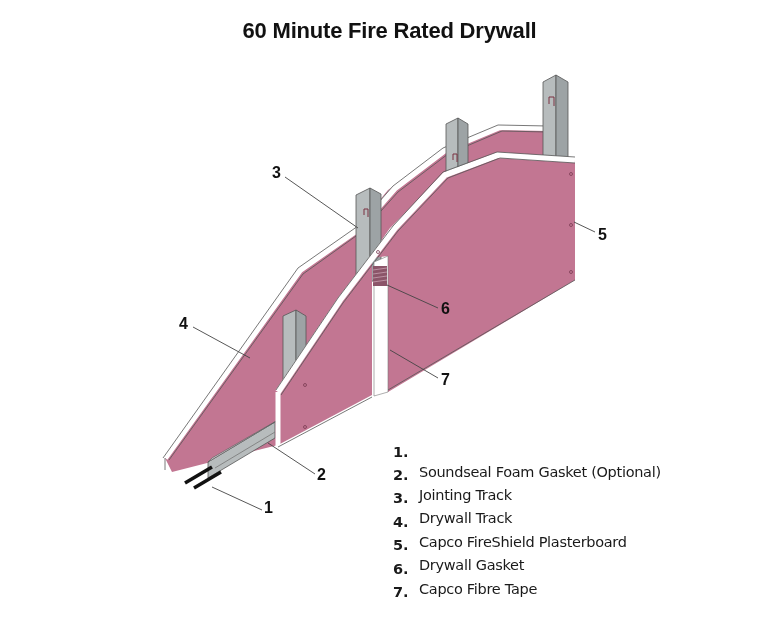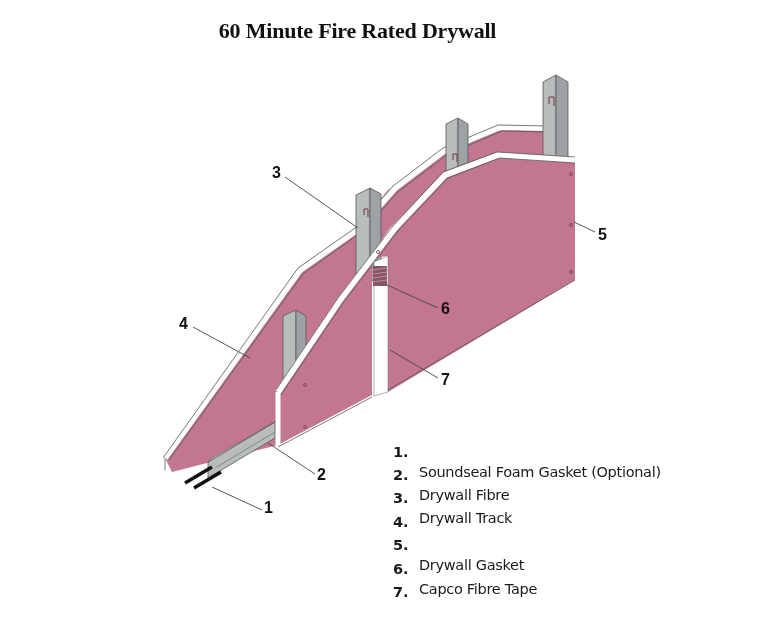--- a/index.html
+++ b/index.html
@@ -1,20 +1,20 @@
 <!DOCTYPE html>
 <html><head>
   <meta charset="utf-8">
   <style>
     html, body { margin: 0; padding: 0; background: #ffffff; }
     body { width: 768px; height: 617px; position: relative; overflow: hidden; font-family: "DejaVu Sans", "Liberation Sans", sans-serif; }
     .title {
       position: absolute; left: 0; top: 18px; width: 715px; text-align: center;
-      font-family: Liberation Serif, serif;
-      font-weight: bold; font-size: 22px; color: #111111; letter-spacing: -0.2px;
+      font-family: Liberation Sans, sans-serif;
+      font-weight: bold; font-size: 22px; color: #111111; letter-spacing: -0.2px; padding-left: 32px;
     }
     svg.diagram { position: absolute; left: 0; top: 0; }
     .callout { position: absolute; font-family: "Liberation Sans", sans-serif; font-weight: bold; font-size: 16px; color: #111; }
     .legend { position: absolute; left: 393px; top: 440px; }
     .legend-item { display: flex; height: 23.4px; align-items: center; font-family: "DejaVu Sans", sans-serif; font-size: 14.5px; color: #1a1a1a; }
     .legend-num { width: 26px; font-weight: bold; }
     .legend-label { letter-spacing: -0.3px; margin-top: 40px; }
   </style>
 </head>
 <body>
@@ -112,28 +112,29 @@
 <div class="callout" style="left:441px;top:300px;">6</div>
 <div class="callout" style="left:441px;top:371px;">7</div>
 
 <div class="legend">
   <div class="legend-item">
       <span class="legend-num">1.</span>
       <span class="legend-label">Soundseal Foam Gasket (Optional)</span>
     </div>
   <div class="legend-item">
       <span class="legend-num">2.</span>
-      <span class="legend-label">Drywall Fibre</span>
+      <span class="legend-label">Jointing Track</span>
     </div>
   <div class="legend-item">
       <span class="legend-num">3.</span>
       <span class="legend-label">Drywall Track</span>
     </div>
   <div class="legend-item">
       <span class="legend-num">4.</span>
+      <span class="legend-label">Capco FireShield Plasterboard</span>
     </div>
   <div class="legend-item">
       <span class="legend-num">5.</span>
       <span class="legend-label">Drywall Gasket</span>
     </div>
   <div class="legend-item">
       <span class="legend-num">6.</span>
       <span class="legend-label">Capco Fibre Tape</span>
     </div>
   <div class="legend-item">

